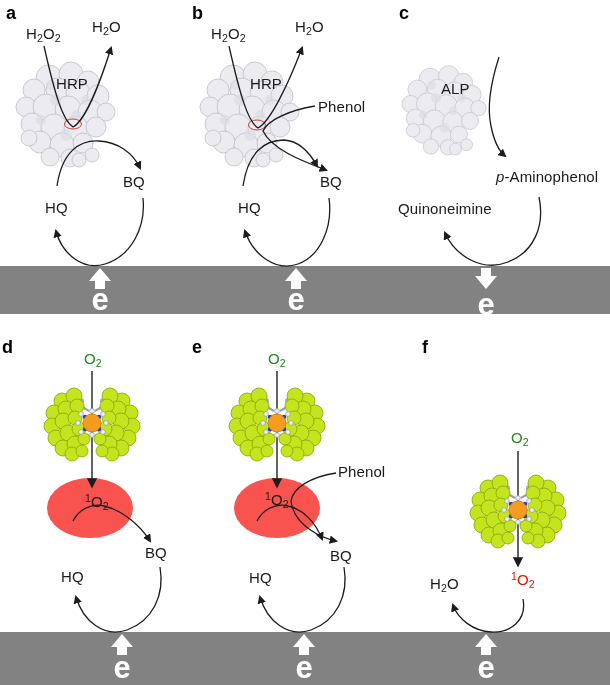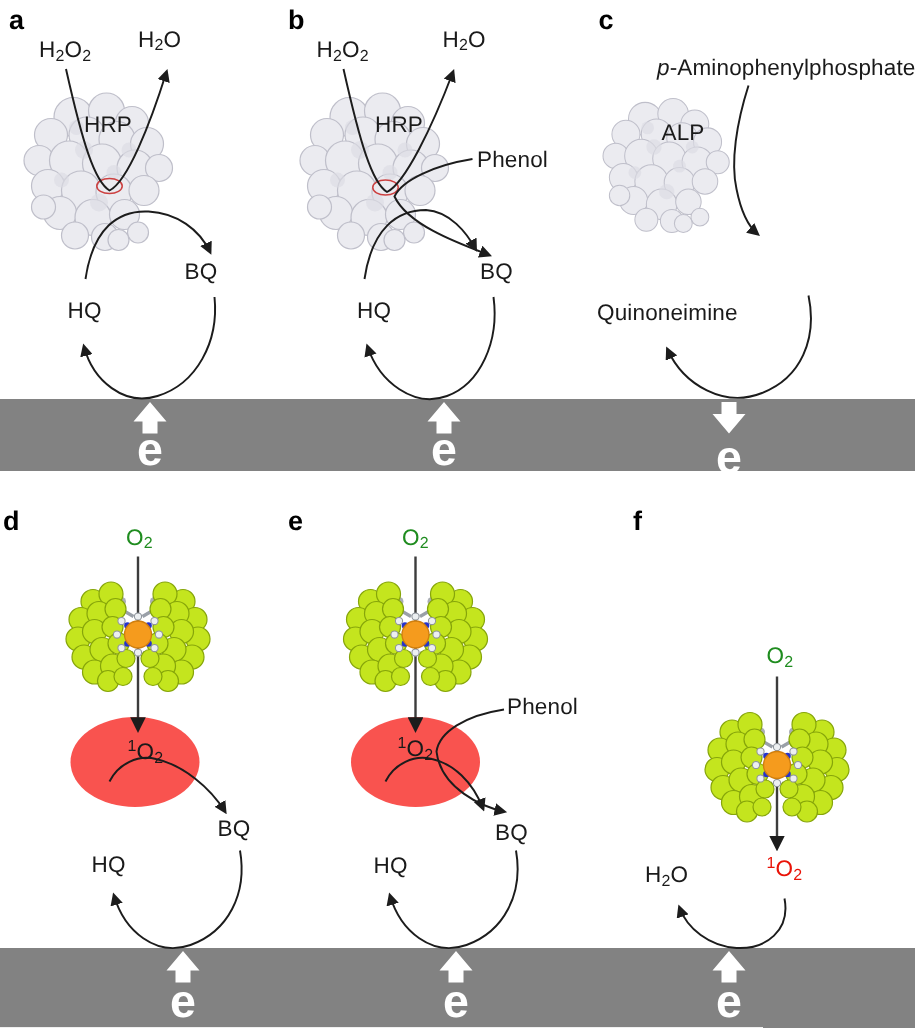--- a/index.html
+++ b/index.html
@@ -209,22 +209,22 @@
 <div class="e-label" style="left:100px;top:286px">e</div>
 
 <div class="lbl" style="left:211px;top:26px">H<sub>2</sub>O<sub>2</sub></div>
 <div class="lbl" style="left:295px;top:19px">H<sub>2</sub>O</div>
 <div class="lbl" style="left:250px;top:76px">HRP</div>
 <div class="lbl" style="left:318px;top:99px">Phenol</div>
 <div class="lbl" style="left:320px;top:174px">BQ</div>
 <div class="lbl" style="left:238px;top:200px">HQ</div>
 <div class="e-label" style="left:296px;top:286px">e</div>
 
-<div class="lbl" style="left:438px;top:38px"><i>p</i>-Aminophenylphosphate</div>
 <div class="lbl" style="left:441px;top:81px">ALP</div>
+<div class="lbl" style="left:496px;top:169px"><i>p</i>-Aminophenol</div>
 <div class="lbl" style="left:398px;top:201px">Quinoneimine</div>
 <div class="e-label" style="left:486px;top:291px">e</div>
 
 <div class="lbl green" style="left:84px;top:351px">O<sub>2</sub></div>
 <div class="lbl" style="left:85px;top:494px"><sup>1</sup>O<sub>2</sub></div>
 <div class="lbl" style="left:145px;top:545px">BQ</div>
 <div class="lbl" style="left:61px;top:569px">HQ</div>
 <div class="e-label" style="left:122px;top:654px">e</div>
 
 <div class="lbl green" style="left:268px;top:351px">O<sub>2</sub></div>

